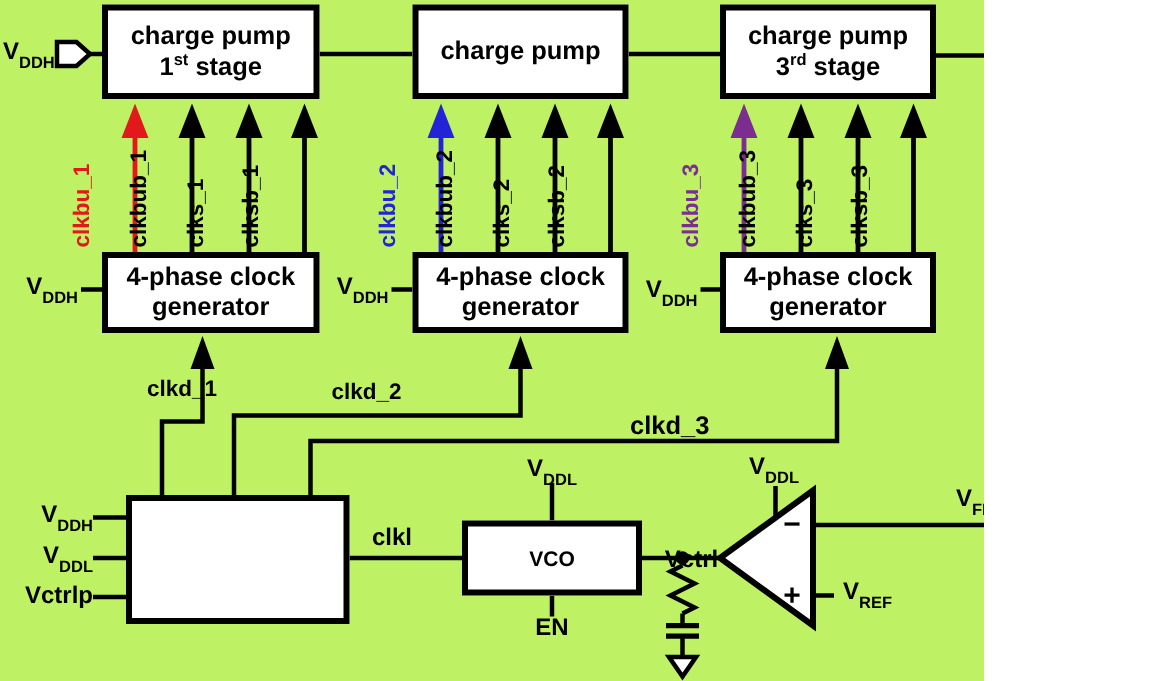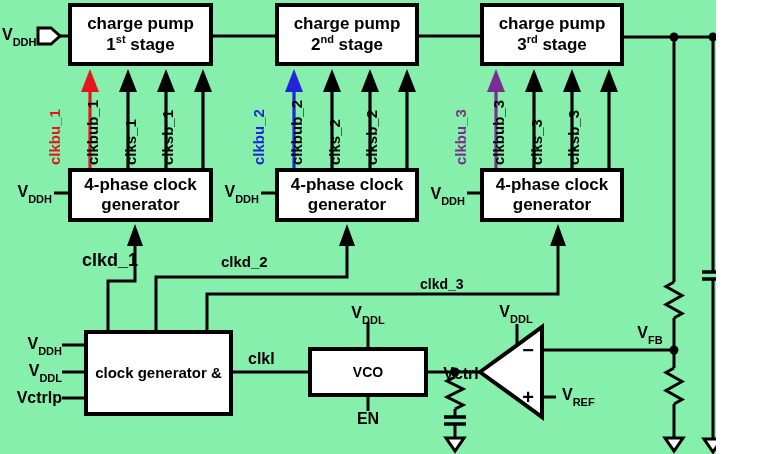--- a/index.html
+++ b/index.html
@@ -1,16 +1,16 @@
 <!DOCTYPE html>
 <html><head>
 <meta charset="utf-8">
 <style>
   html,body{margin:0;padding:0;background:#fff;}
-  #canvas{position:relative;width:716px;height:454px;background:#86efac;overflow:hidden;
+  #canvas{position:relative;width:656px;height:454px;background:#bef264;overflow:hidden;
           font-family:"Liberation Sans", sans-serif;color:#000;}
   svg{position:absolute;left:0;top:0;}
   .block{position:absolute;border:4px solid #000;background:#fff;box-sizing:border-box;
          display:flex;flex-direction:column;align-items:center;justify-content:center;
          font-weight:bold;font-size:17px;line-height:1.18;text-align:center;white-space:nowrap;}
   .lbl{position:absolute;font-weight:bold;font-size:16px;white-space:nowrap;line-height:18px;}
   .rot{position:absolute;font-weight:bold;font-size:15px;line-height:16px;white-space:nowrap;
        transform-origin:0 100%;transform:rotate(-90deg);}
   sub{font-size:11px;line-height:0;position:relative;bottom:-2px;}
   sup{font-size:11px;line-height:0;}
@@ -136,58 +136,56 @@
     <circle cx="674" cy="350" r="4.5" fill="#000"></circle>
     <circle cx="455" cy="372" r="4.5" fill="#000"></circle>
   </svg>
 
   <div class="block" style="left:68px;top:3px;width:145px;height:63px;">
     <div>charge pump</div>
     <div><span>1</span><sup>st</sup><span> stage</span></div>
   </div>
   <div class="block" style="left:275px;top:3px;width:144px;height:63px;">
     <div>charge pump</div>
-    <div><span>2</span><sup>nd</sup><span> stage</span></div>
   </div>
   <div class="block" style="left:480px;top:3px;width:144px;height:63px;">
     <div>charge pump</div>
     <div><span>3</span><sup>rd</sup><span> stage</span></div>
   </div>
 
   <div class="block" style="left:68px;top:168px;width:145px;height:54px;">
     <div>4-phase clock</div>
     <div>generator</div>
   </div>
   <div class="block" style="left:275px;top:168px;width:144px;height:54px;">
     <div>4-phase clock</div>
     <div>generator</div>
   </div>
   <div class="block" style="left:480px;top:168px;width:144px;height:54px;">
     <div>4-phase clock</div>
     <div>generator</div>
   </div>
 
   <div class="block phase-block" style="left:84px;top:330px;width:149px;height:86px;">
-    <div>clock generator &amp;</div>
   </div>
 
   <div class="block" style="left:308px;top:347px;width:120px;height:50px;font-size:14px;">
     <div>VCO</div>
   </div>
 
   <div class="lbl" style="left:2px;top:26px;"><span>V</span><sub>DDH</sub></div>
   <div class="lbl" style="left:727px;top:16px;"><span>V</span><sub>CC</sub></div>
 
   <div class="lbl ra" style="left:8px;top:183px;width:44px;"><span>V</span><sub>DDH</sub></div>
   <div class="lbl ra" style="left:215px;top:183px;width:44px;"><span>V</span><sub>DDH</sub></div>
   <div class="lbl ra" style="left:421px;top:185px;width:44px;"><span>V</span><sub>DDH</sub></div>
 
-  <div class="lbl" style="left:82px;top:251px;font-size:18px;">clkd_1</div>
+  <div class="lbl" style="left:98px;top:251px;font-size:15px;">clkd_1</div>
   <div class="lbl" style="left:221px;top:253px;font-size:15px;">clkd_2</div>
-  <div class="lbl" style="left:420px;top:275px;font-size:14px;">clkd_3</div>
+  <div class="lbl" style="left:420px;top:275px;font-size:17px;">clkd_3</div>
 
   <div class="rot" style="left: 63px; top: 149px; color: rgb(227, 24, 29);">clkbu_1</div>
   <div class="rot" style="left: 101px; top: 149px; color: rgb(0, 0, 0);">clkbub_1</div>
   <div class="rot" style="left: 139px; top: 149px; color: rgb(0, 0, 0);">clks_1</div>
   <div class="rot" style="left: 176px; top: 149px; color: rgb(0, 0, 0);">clksb_1</div>
 
   <div class="rot" style="left: 267px; top: 149px; color: rgb(35, 35, 215);">clkbu_2</div>
   <div class="rot" style="left: 305px; top: 149px; color: rgb(0, 0, 0);">clkbub_2</div>
   <div class="rot" style="left: 343px; top: 149px; color: rgb(0, 0, 0);">clks_2</div>
   <div class="rot" style="left: 380px; top: 149px; color: rgb(0, 0, 0);">clksb_2</div>

